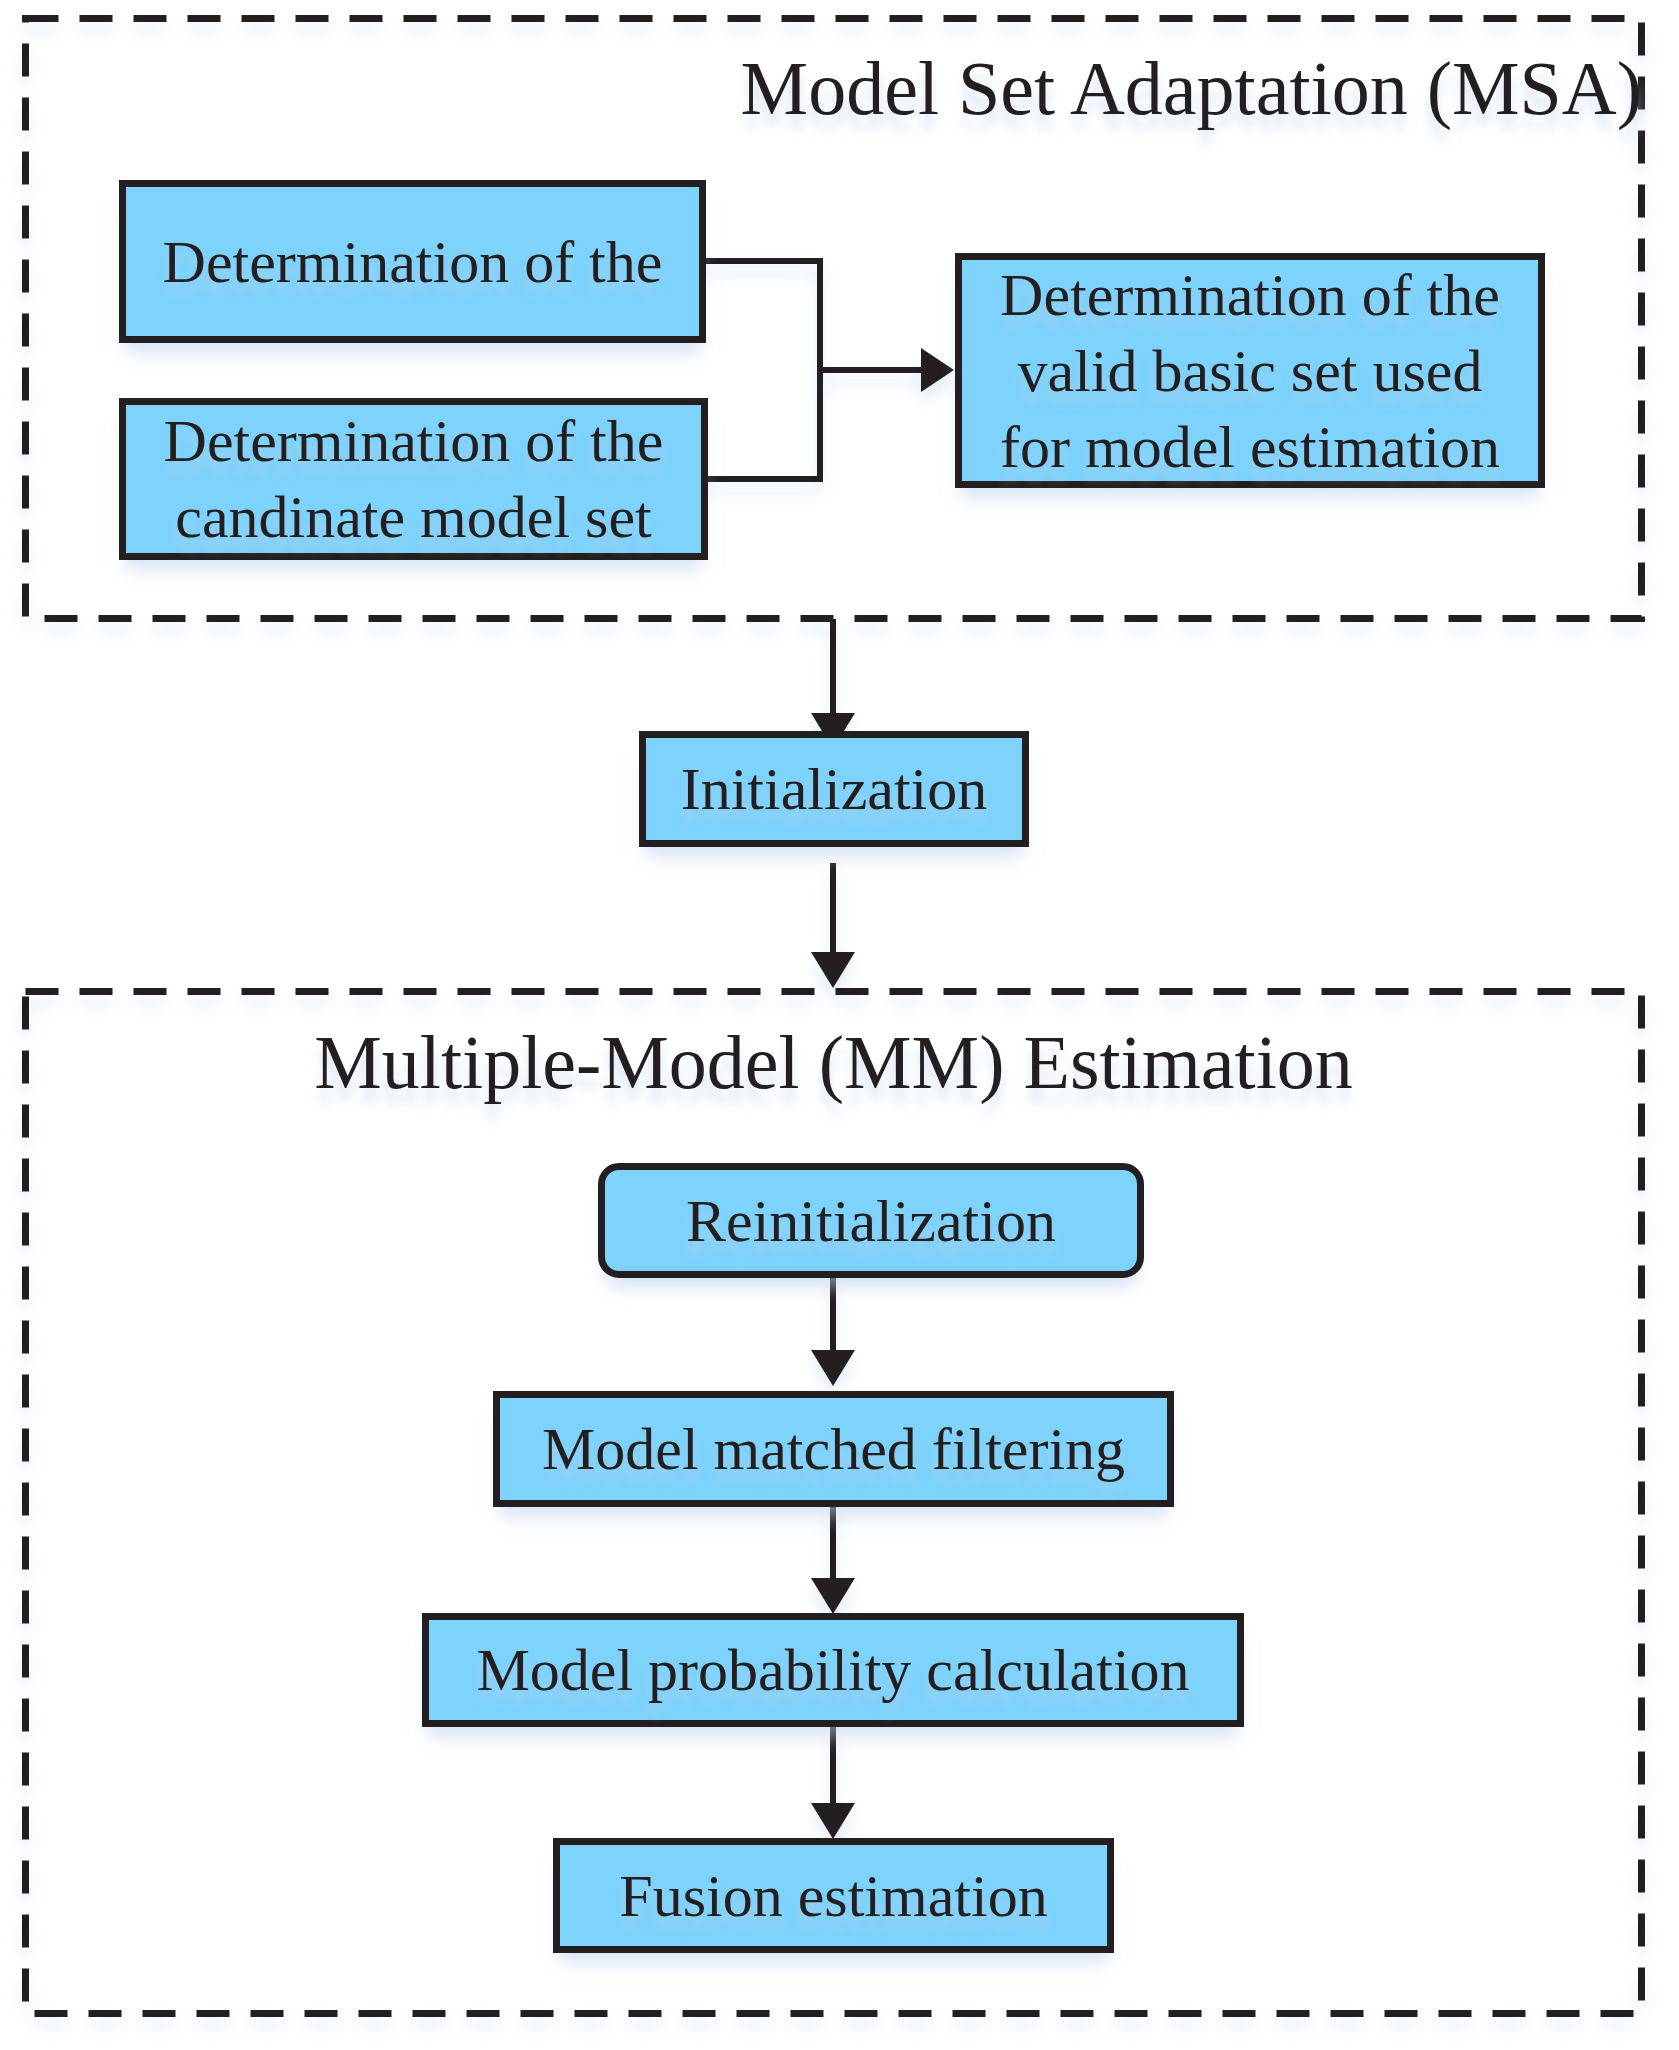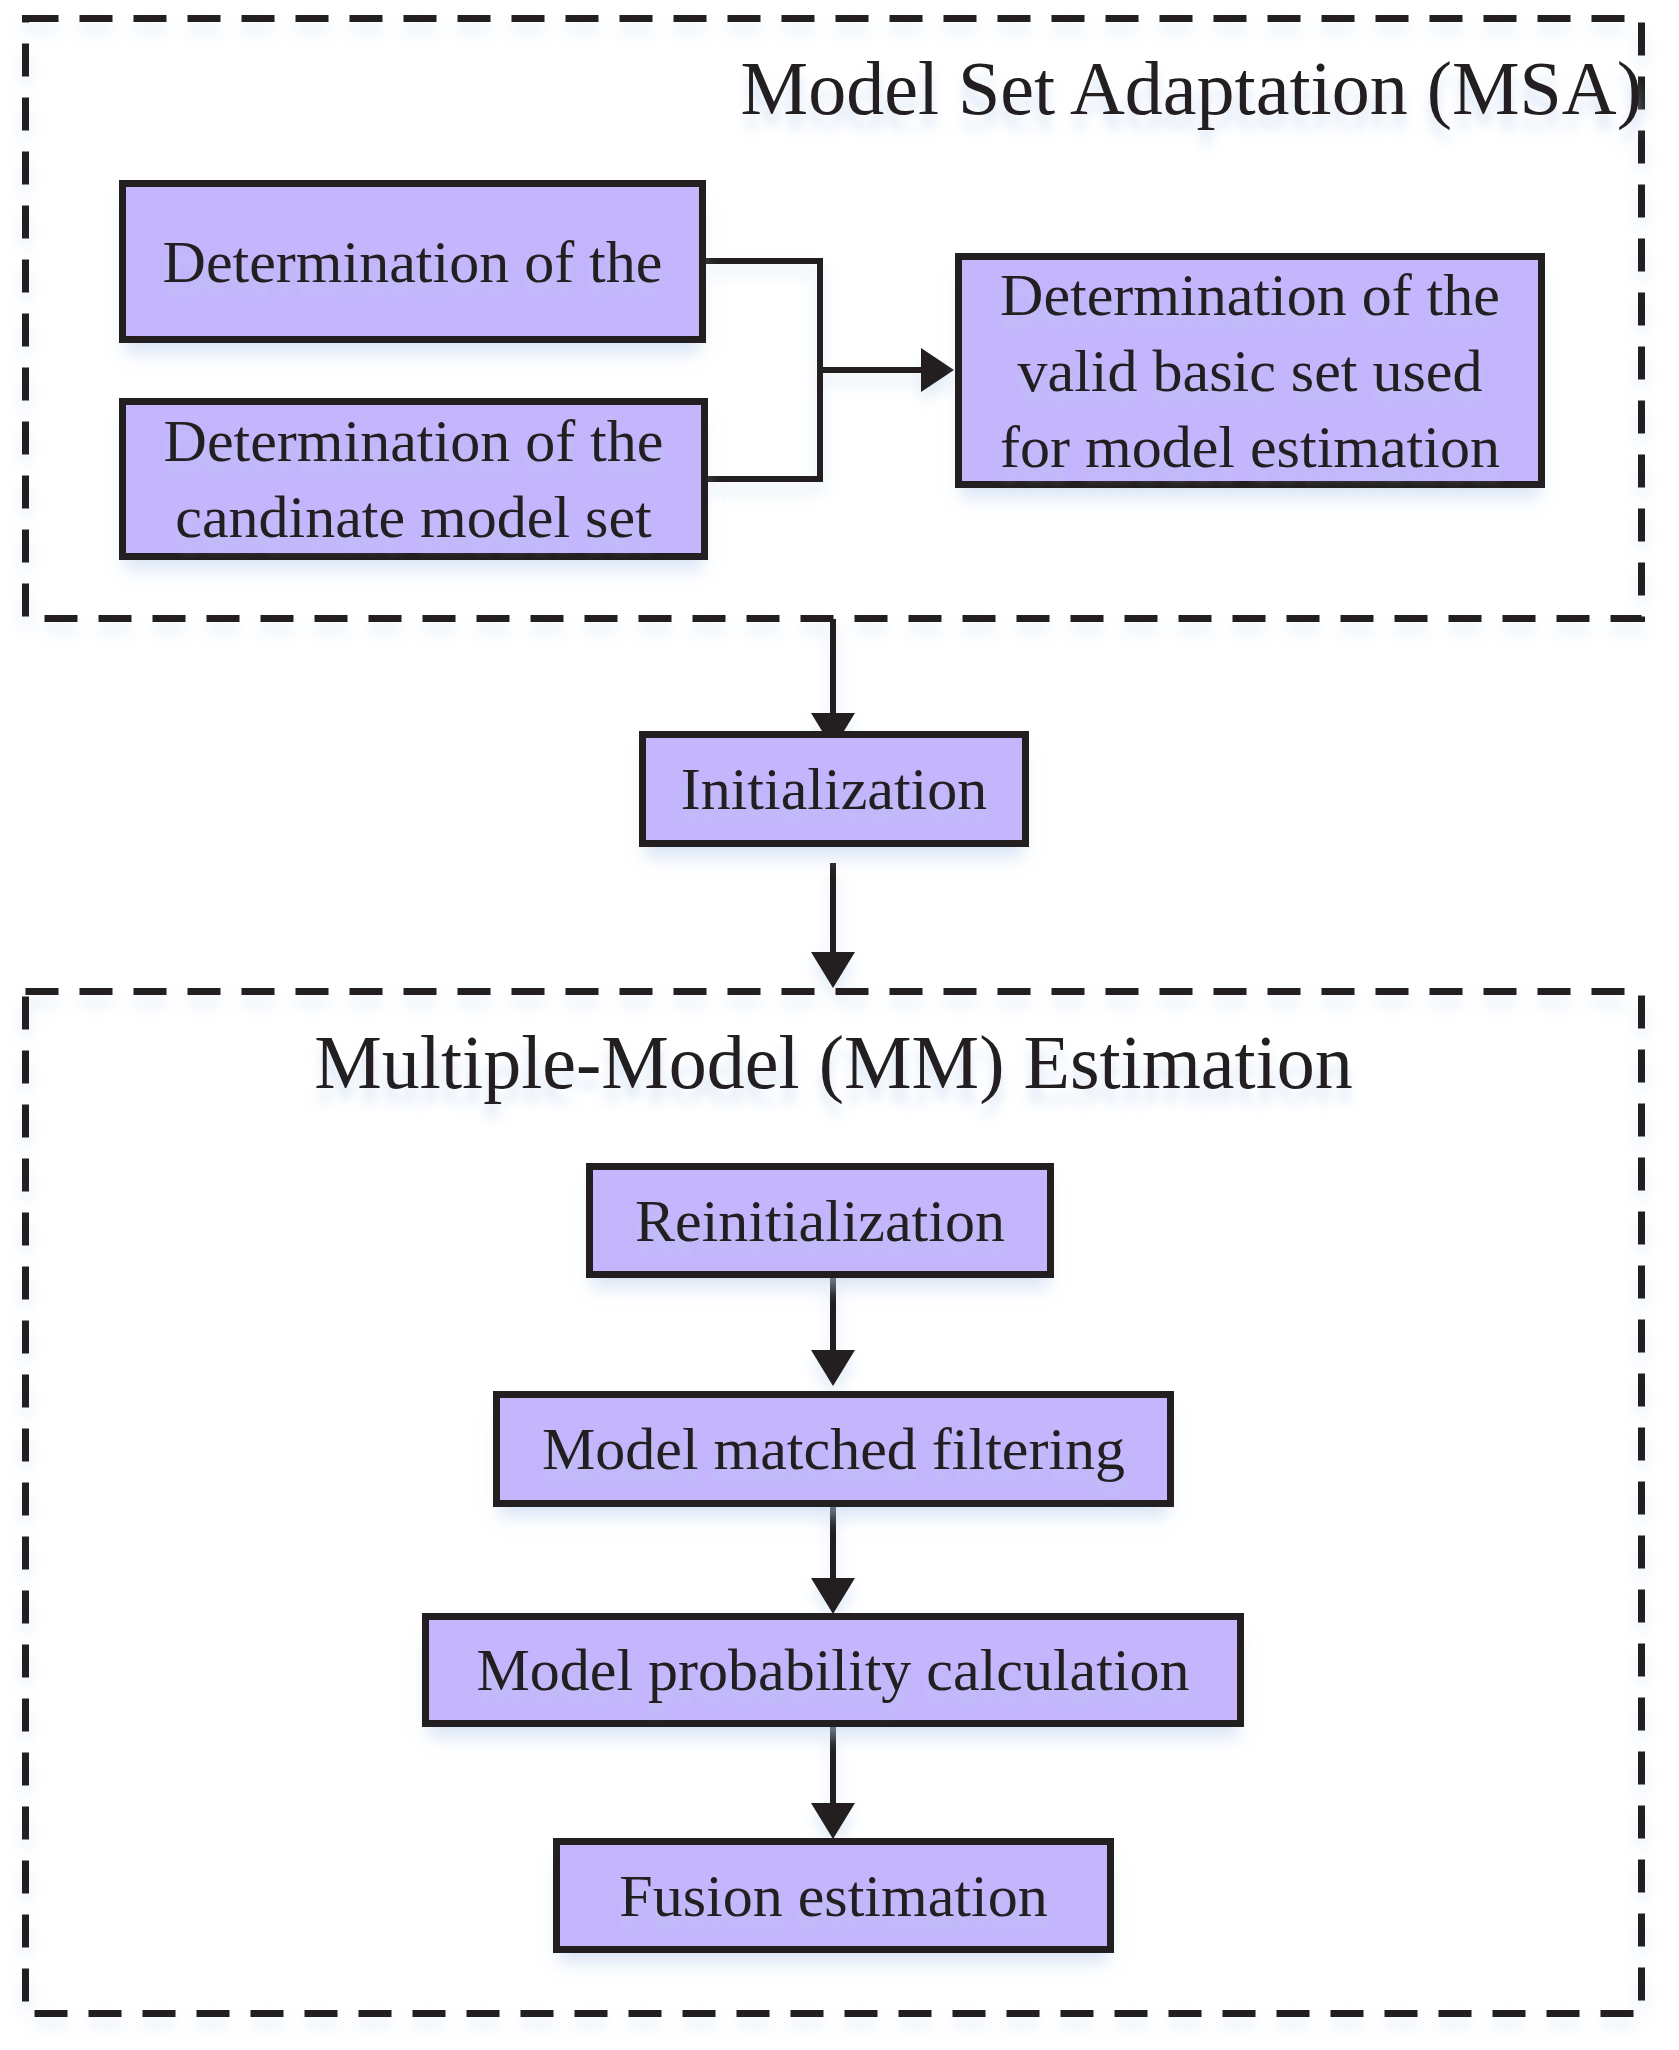--- a/index.html
+++ b/index.html
@@ -30,21 +30,21 @@
     text-align: center;
     font-size: 76px;
     line-height: 1;
     white-space: nowrap;
     text-shadow: 0 14px 12px rgba(185, 208, 236, 0.55);
   }
   .node {
     position: absolute;
     box-sizing: border-box;
     border: 7px solid #231f20;
-    background: #c4b5fd;
+    background: #7dd3fc;
     display: flex;
     flex-direction: column;
     align-items: center;
     justify-content: center;
     text-align: center;
     font-size: 60px;
     box-shadow: 0 16px 16px -6px rgba(185, 208, 236, 0.55);
   }
   .node span {
     display: block;
@@ -52,21 +52,21 @@
     white-space: nowrap;
     text-shadow: 0 12px 10px rgba(185, 208, 236, 0.55);
   }
   
   #title-msa   { top: 50px; text-align: right;  }
   #title-mm    { top: 1024px; }
   #node-basic      { left: 119px; top: 180px;  width: 587px; height: 163px; }
   #node-candidate  { left: 119px; top: 398px;  width: 589px; height: 162px; }
   #node-valid      { left: 955px; top: 253px;  width: 590px; height: 235px; }
   #node-init       { left: 639px; top: 731px;  width: 390px; height: 116px; }
-  #node-reinit     { left: 586px; top: 1163px; width: 468px; height: 115px; }
+  #node-reinit     { left: 598px; top: 1163px; width: 546px; height: 115px; border-radius: 21px; }
   #node-matched    { left: 493px; top: 1391px; width: 681px; height: 116px; }
   #node-prob       { left: 422px; top: 1613px; width: 822px; height: 114px; }
   #node-fusion     { left: 553px; top: 1838px; width: 561px; height: 115px; }
 </style>
 </head>
 <body>
 
 <div id="canvas">
 
   <svg id="wires" viewBox="0 0 1679 2050">

